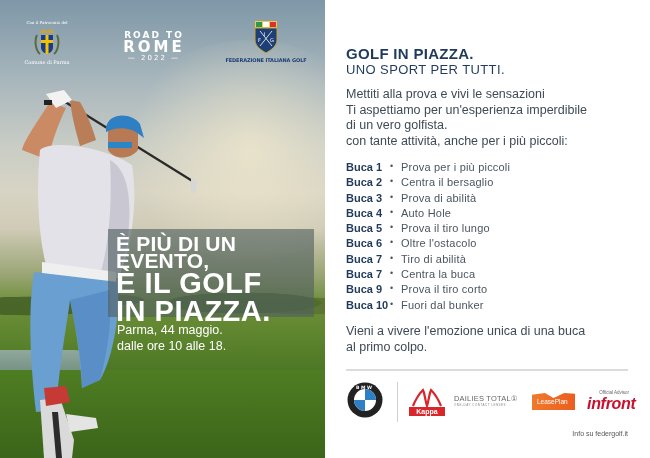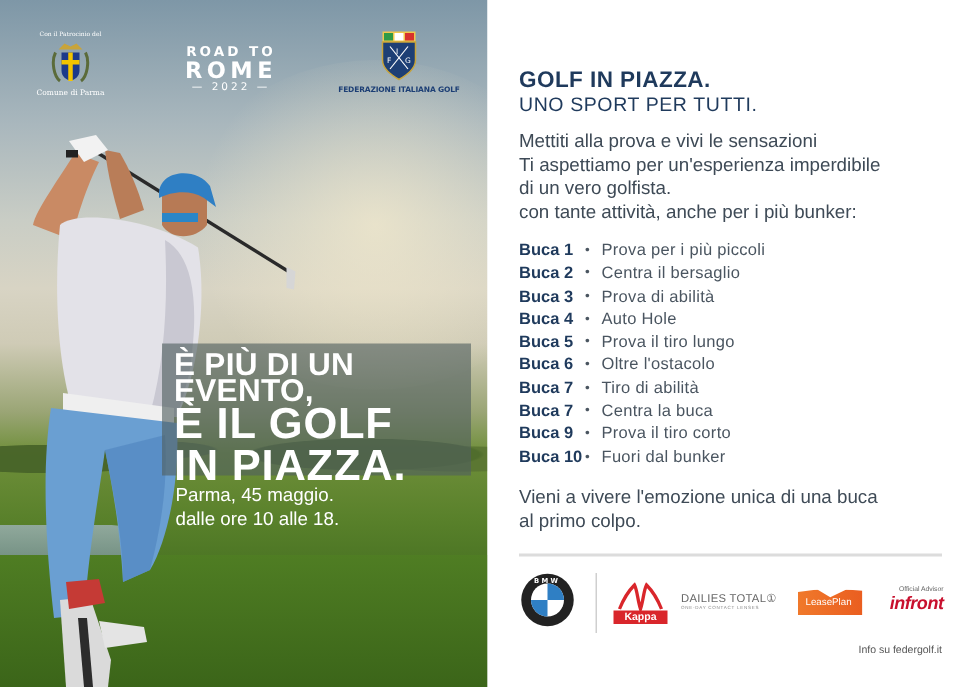--- a/index.html
+++ b/index.html
@@ -74,21 +74,21 @@
     .kappa { position: absolute; left: 84px; top: 8px; width: 36px; height: 28px; }
     .kappa .ktxt { position: absolute; left: 0; bottom: 0; width: 36px; height: 9px; background: #d9262b; color: #fff; font-size: 7px; font-weight: bold; text-align: center; line-height: 9px; font-family: "Liberation Sans", sans-serif; }
     .dailies { position: absolute; left: 129px; top: 14px; font-family: "Liberation Sans", sans-serif; }
     .dailies .dt { font-size: 7.5px; color: #666; letter-spacing: 0.2px; display: block; }
     .dailies .ds { font-size: 3px; color: #888; display: block; letter-spacing: 0.5px; }
     .leaseplan { position: absolute; left: 207px; top: 13px; width: 43px; height: 17px;
       background: linear-gradient(90deg, #f0792b, #ea5e20); color: #fff; font-size: 6.5px; font-family: "Liberation Sans", sans-serif; line-height: 17px; padding-left: 5px;
       clip-path: polygon(0 10%, 30% 0, 50% 30%, 75% 0, 100% 5%, 100% 100%, 0 100%); }
     .infront { position: absolute; left: 262px; top: 10px; text-align: right; width: 42px; font-family: "Liberation Sans", sans-serif; }
     .infront .adv { font-size: 4.5px; color: #666; display: block; }
-    .infront .brand { font-size: 12px; font-weight: bold; color: #c8102e; font-style: italic; display: block; letter-spacing: -0.3px; }
+    .infront .brand { font-size: 16px; font-weight: bold; color: #c8102e; font-style: italic; display: block; letter-spacing: -0.3px; }
 
     .info-link { position: absolute; right: 22px; top: 430px; font-family: "Liberation Sans", sans-serif; font-size: 7px; color: #555; }
   </style>
 </head>
 <body>
 
 <div class="photo">
   <div class="sky-glow"></div>
   <div class="trees"></div>
   <div class="pond"></div>
@@ -157,34 +157,34 @@
     <span class="fig-name">FEDERAZIONE ITALIANA GOLF</span>
   </div>
 
   <div class="headline-box">
     <span class="h1">È PIÙ DI UN EVENTO,</span>
     <span class="h2">È IL GOLF</span>
     <span class="h2">IN PIAZZA.</span>
   </div>
 
   <div class="event-info">
-    <span>Parma, 45 maggio.</span>
+    <span>Parma, 44 maggio.</span>
     <span>dalle ore 10 alle 18.</span>
   </div>
 </div>
 
 <div class="right">
   <div class="r-title">GOLF IN PIAZZA.</div>
   <div class="r-subtitle">UNO SPORT PER TUTTI.</div>
 
   <div class="r-intro">
     <span>Mettiti alla prova e vivi le sensazioni</span>
     <span>Ti aspettiamo per un'esperienza imperdibile</span>
     <span>di un vero golfista.</span>
-    <span>con tante attività, anche per i più bunker:</span>
+    <span>con tante attività, anche per i più piccoli:</span>
   </div>
 
   <ul class="holes">
     <li>
         <span class="num">Buca 1</span>
         <span class="bullet">•</span>
         <span class="desc">Prova per i più piccoli</span>
       </li>
     <li>
         <span class="num">Buca 2</span>

